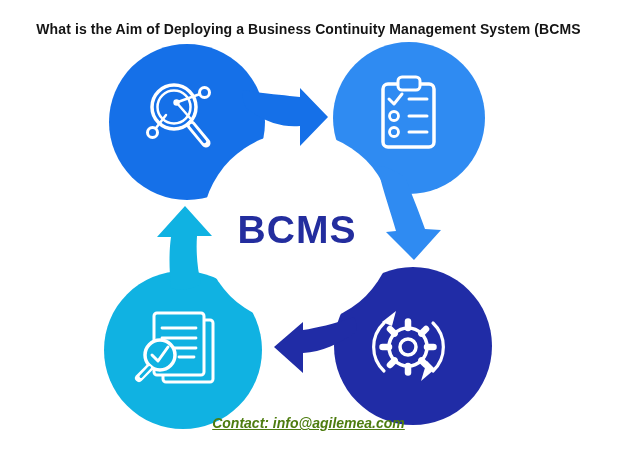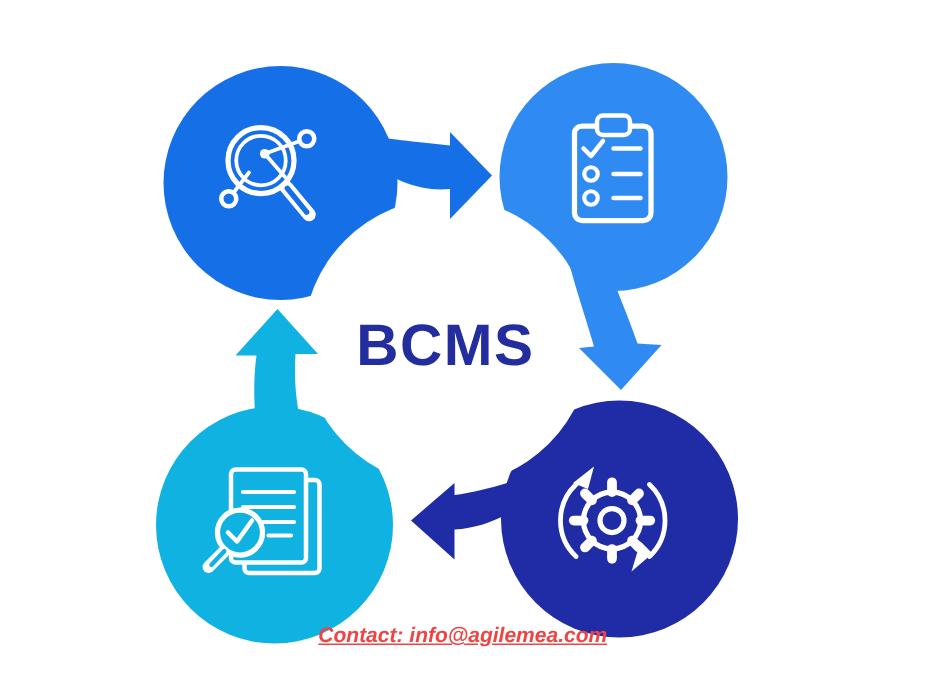--- a/index.html
+++ b/index.html
@@ -10,29 +10,30 @@
   .stage{position:absolute;inset:0;width:617px;height:449px;}
   .title{
     position:absolute;top:21px;left:0;width:100%;margin:0;
     text-align:center;font-size:14px;font-weight:700;color:#141414;
     white-space:nowrap;letter-spacing:0.1px;
   }
   .diagram-svg{position:absolute;top:0;left:0;}
   .contact{
     position:absolute;top:415px;left:0;width:100%;
     text-align:center;font-size:14px;font-style:italic;font-weight:600;
-    color:#ef4444;
+    color:#4d7c0f;
   }
   .contact .link{text-decoration:underline;cursor:pointer;}
 </style>
 </head>
 <body>
 
 <div class="stage">
 
+  <h1 class="title">What is the Aim of Deploying a Business Continuity Management System (BCMS</h1>
 
   <svg class="diagram-svg" width="617" height="449" viewBox="0 0 617 449">
 
     <circle cx="187" cy="122" r="78" fill="#1570e8"></circle>
     <circle cx="409" cy="118" r="76" fill="#2f8bf2"></circle>
     <circle cx="413" cy="346" r="79" fill="#202ca6"></circle>
     <circle cx="183" cy="350" r="79" fill="#10b2e2"></circle>
 
     <circle cx="298" cy="228" r="96" fill="#ffffff"></circle>
 

